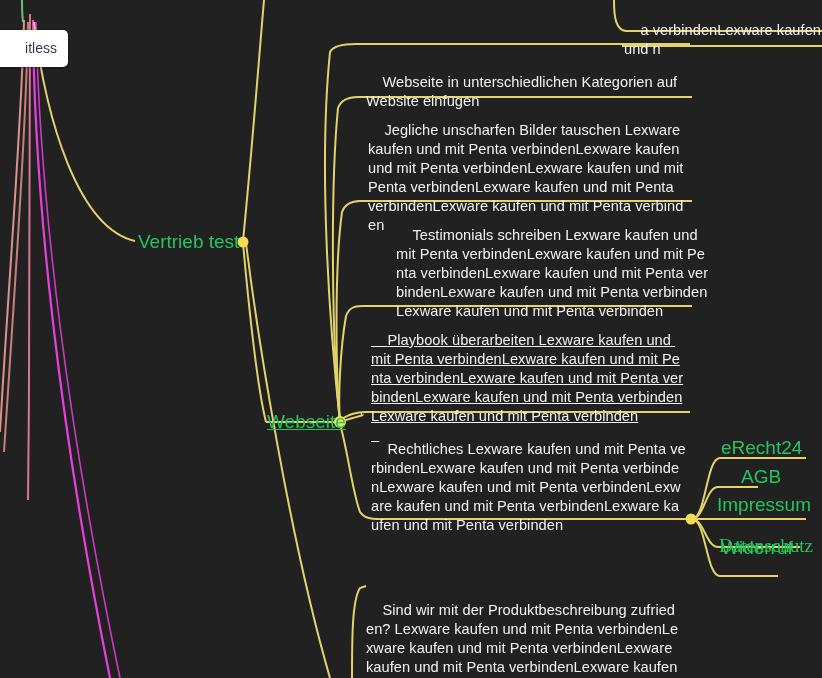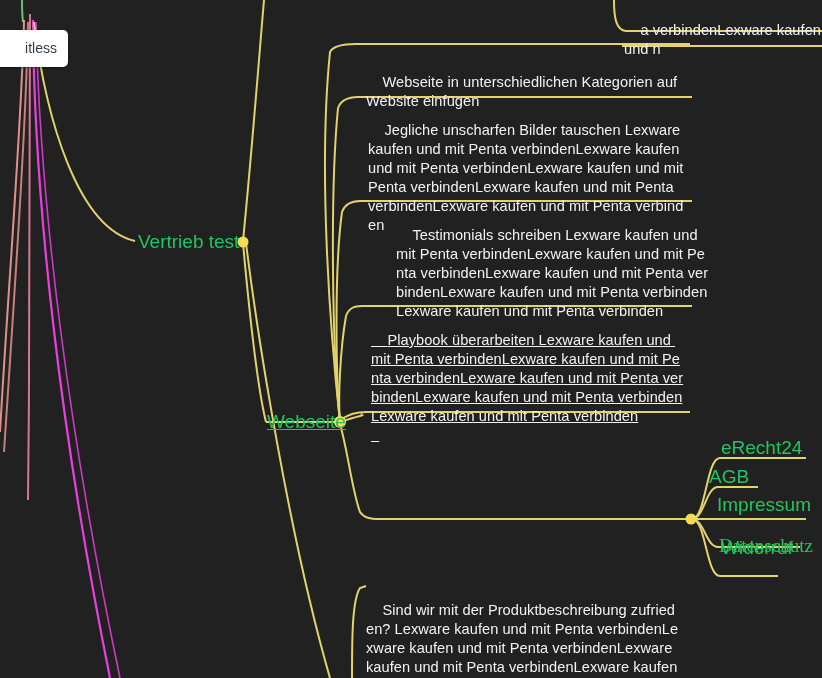--- a/index.html
+++ b/index.html
@@ -125,33 +125,36 @@
   </div>
 
   <div class="node" style="left:370px;top:207px;width:316px;margin-left:26px;">
     <span>Testimonials schreiben Lexware kaufen und mit Penta verbindenLexware kaufen und mit Penta verbindenLexware kaufen und mit Penta verbindenLexware kaufen und mit Penta verbindenLexware kaufen und mit Penta verbinden</span>
   </div>
 
   <div class="node" style="left:371px;top:312px;width:316px;text-decoration:underline;">
     <span>Playbook überarbeiten Lexware kaufen und mit Penta verbindenLexware kaufen und mit Penta verbindenLexware kaufen und mit Penta verbindenLexware kaufen und mit Penta verbindenLexware kaufen und mit Penta verbinden</span>
   </div>
 
+  <div class="node" style="left:371px;top:421px;width:316px;">
+    <span>Rechtliches Lexware kaufen und mit Penta verbindenLexware kaufen und mit Penta verbindenLexware kaufen und mit Penta verbindenLexware kaufen und mit Penta verbindenLexware kaufen und mit Penta verbinden</span>
+  </div>
 
   <div class="node" style="left:366px;top:582px;width:316px;">
     <span>Sind wir mit der Produktbeschreibung zufrieden? Lexware kaufen und mit Penta verbindenLexware kaufen und mit Penta verbindenLexware kaufen und mit Penta verbindenLexware kaufen und mit Penta verbindenLexware kaufen und mit Penta verbinden</span>
   </div>
 
   <div class="node" style="left:624px;top:2px;width:200px;">
     <span>a verbindenLexware kaufen und n</span>
   </div>
 
   <div class="node-short" style="left:721px;top:438px;text-align:right;">
     <span>eRecht24</span>
   </div>
-  <div class="node-short" style="left:709px;top:467px;">
+  <div class="node-short" style="left:741px;top:467px;">
     <span>AGB</span>
   </div>
   <div class="node-short" style="left:717px;top:495px;text-align:center;">
     <span>Impressum</span>
   </div>
   <div class="node-short" style="left:719px;top:536px;font-family:Liberation Serif, serif;">
     <span>Datenschutz</span>
   </div>
   <div class="node-short" style="left:721px;top:538px;">
     <span>Widerruf</span>

